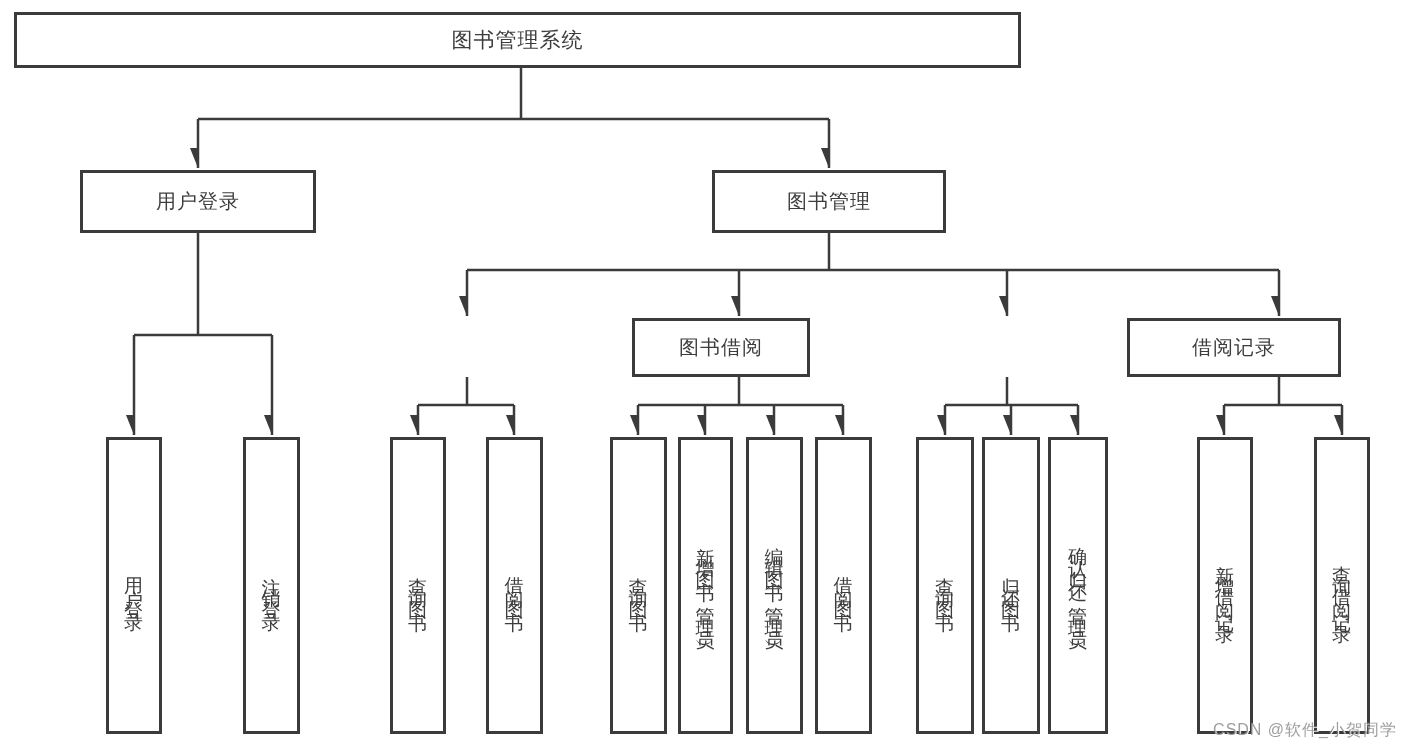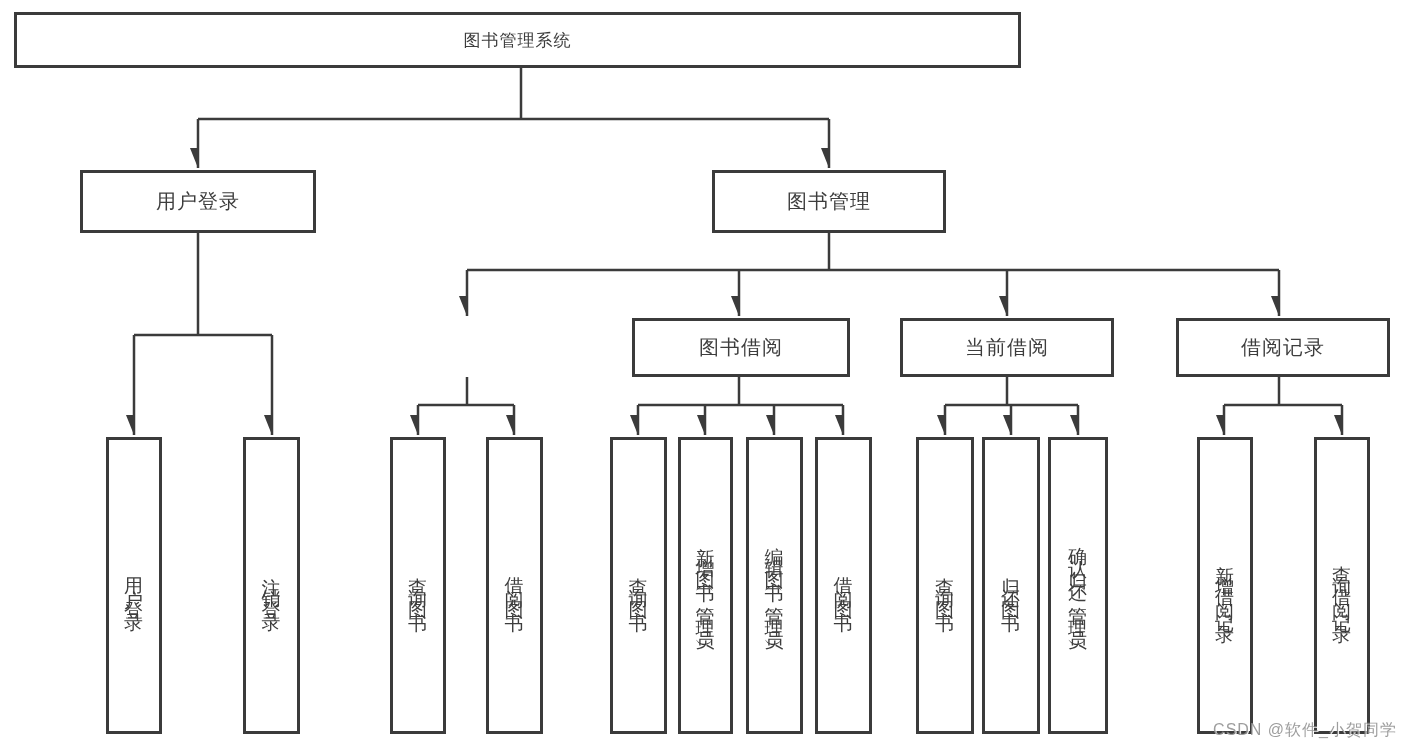--- a/index.html
+++ b/index.html
@@ -13,21 +13,21 @@
   .connectors{position:absolute;left:0;top:0;width:1405px;height:747px;}
   .node{
     position:absolute;
     box-sizing:border-box;
     border:3px solid #3b3b3b;
     background:#ffffff;
     display:flex;align-items:center;justify-content:center;
     color:#3d3d3d;
   }
   .hnode{font-size:20px;letter-spacing:1px;}
-  .root{font-size:17px;}
+  .root{font-size:21px;}
   .leaf{
     writing-mode:vertical-rl;
     text-orientation:mixed;
     font-size:19px;
     letter-spacing:12px;
     line-height:1;
     text-align:center;
   }
   .leaf span{display:block;}
   .watermark{
@@ -99,27 +99,24 @@
     <span>图书管理系统</span>
   </div>
 
   <div class="node hnode" style="left:80px;top:170px;width:236px;height:63px;">
     <span>用户登录</span>
   </div>
   <div class="node hnode" style="left:712px;top:170px;width:234px;height:63px;">
     <span>图书管理</span>
   </div>
 
-  <div class="node hnode" style="left:632px;top:318px;width:218px;height:59px;">
+  <div class="node hnode" style="left:632px;top:318px;width:178px;height:59px;">
     <span>图书借阅</span>
   </div>
-  <div class="node hnode" style="left:900px;top:318px;width:214px;height:59px;">
-    <span>当前借阅</span>
-  </div>
-  <div class="node hnode" style="left:1176px;top:318px;width:214px;height:59px;">
+  <div class="node hnode" style="left:1127px;top:318px;width:214px;height:59px;">
     <span>借阅记录</span>
   </div>
 
   <div class="node leaf" style="left:106px;top:437px;width:56px;height:297px;">
     <span>用户登录</span>
   </div>
   <div class="node leaf" style="left:243px;top:437px;width:57px;height:297px;">
     <span>注销登录</span>
   </div>
 

